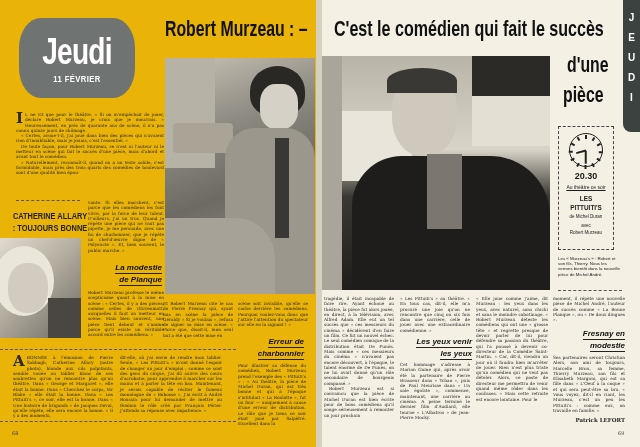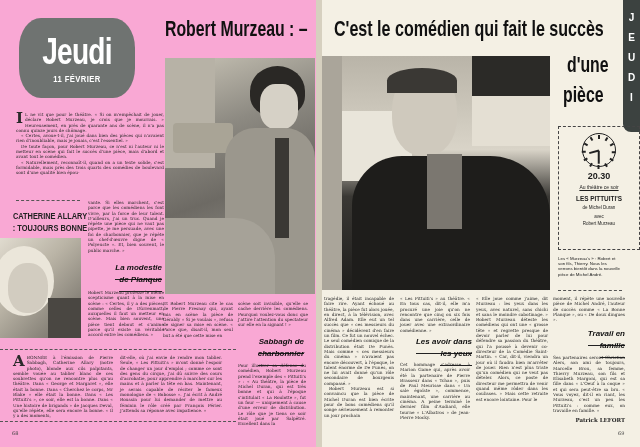--- a/index.html
+++ b/index.html
@@ -1,19 +1,19 @@
 <!DOCTYPE html>
 <html><head>
 <meta charset="utf-8">
 <style>
   * { box-sizing: border-box; margin: 0; padding: 0; }
   html, body { width: 640px; height: 447px; overflow: hidden; background: #e9e4d6; }
   body { position: relative; font-family: "DejaVu Serif", serif; color: #1c1c1c; }
 
-  .page { position: absolute; top: 0; height: 447px; background: #f9a8d4; overflow: hidden; }
+  .page { position: absolute; top: 0; height: 447px; background: #eab308; overflow: hidden; }
   .page-left { left: 0; width: 316px; }
   .page-right { left: 322px; width: 318px; background: #f4f0e4; }
   .gutter { position: absolute; left: 316px; top: 0; width: 6px; height: 447px; background: #d6d0bf; }
 
   .abs { position: absolute; }
   .txt { font-size: 4.3px; line-height: 5.3px; text-align: justify; color: #2a2a2a; }
 
   
   .tv-badge { left: 19px; top: 18px; width: 116px; height: 80px; background: #6f7371;
               border-radius: 22px / 30px; color: #fff; text-align: center;
@@ -23,34 +23,34 @@
   .tv-badge .date { display: block; font-size: 9px; font-weight: bold; letter-spacing: 0.5px; margin-top: 2px; transform: scaleX(0.85); }
 
   .headline { font-family: "Liberation Sans", sans-serif; font-weight: bold; color: #111;
               transform-origin: left top; white-space: nowrap; }
 
   .photo { background: #555; overflow: hidden; }
   .rule { height: 0; border-top: 1px dashed #555; }
 
   .subhead { font-family: "Liberation Sans", sans-serif; font-weight: bold; font-style: italic;
              font-size: 8px; color: #111; text-align: right; }
-  .subhead span { border-bottom: 1px solid #222; padding-bottom: 7px; }
+  .subhead span { border-bottom: 1px solid #222; padding-bottom: 1px; }
 
   .catherine-title { font-family: "Liberation Sans", sans-serif; font-weight: bold; font-size: 9.5px;
                      line-height: 12px; text-align: center; transform: scaleX(0.78); transform-origin: center top; color: #222; }
 
   .page-num { font-size: 5px; color: #444; }
 
   .dropcap { float: left; font-size: 15px; line-height: 13px; font-weight: bold; margin-right: 2px; font-family: "DejaVu Serif", serif; }
 
   .sidebar-tab { left: 623px; top: 0; width: 17px; height: 132px; background: #3c4240; border-radius: 0 0 0 8px; }
   .sidebar-tab span { display: block; color: #fff; font-family: "Liberation Sans", sans-serif;
                       font-weight: bold; font-size: 10px; text-align: center; line-height: 20px; }
 
-  .info-box { left: 558px; top: 126px; width: 82px; height: 124px; border: 1px dashed #444; text-align: center;
+  .info-box { left: 558px; top: 126px; width: 56px; height: 124px; border: 1px dashed #444; text-align: center;
               font-family: "Liberation Sans", sans-serif; }
   .clock { width: 34px; height: 34px; border: 1.5px solid #222; border-radius: 50%; margin: 6px auto 4px; position: relative; background: #f4f0e4; }
   .clock .tick { position: absolute; left: 50%; top: 50%; width: 1.5px; height: 4px; background: #222; margin-left: -0.75px; }
   .clock .hand { position: absolute; left: 50%; top: 50%; background: #222; transform-origin: left center; height: 1.5px; }
   .box-time { font-size: 9px; font-weight: bold; }
   .box-sub { font-size: 5px; text-decoration: underline; margin-top: 3px; }
   .box-title { font-size: 8px; font-weight: bold; margin-top: 4px; transform: scaleX(0.8); }
   .box-small { font-size: 4.5px; margin-top: 2px; }
   .caption { font-size: 4.4px; line-height: 5.2px; font-family: "Liberation Sans", sans-serif; color: #222; }
   .signature { font-size: 5.5px; font-weight: bold; text-align: right; font-family: "DejaVu Serif", serif; }
@@ -103,21 +103,21 @@
   </div>
 
   <div class="abs txt" style="left:88px; top:290px; width:76px;">Robert Murzeau professe le même scepticisme quant à la mise en scène : « Certes, il y a des pièces, comme celles de Dürrenmatt, auxquelles il faut un metteur en scène. Mais bien souvent, une pièce tient debout et s'anime parce qu'il existe un véritable accord entre les comédiens. »</div>
 
   <div class="abs txt" style="left:163px; top:301px; width:70px;">Et Robert Murzeau cite le cas de Pierre Fresnay qui, ayant mis en scène la pièce de Géraldy « Si je voulais », refusa de signer sa mise en scène. « Parce que, disait-il, mon seul but a été que cette mise en</div>
   <div class="abs txt" style="left:238px; top:301px; width:70px;">scène soit invisible, qu'elle se cache derrière les comédiens. Pourquoi voulez-vous donc que j'attire l'attention du spectateur sur elle en la signant ! »</div>
 
   <div class="abs rule" style="left:0; top:349px; width:236px;"></div>
 
   <div class="abs subhead" style="left:236px; top:337px; width:68px;">
-    <div><span>Sabbagh de</span></div>
+    <div><span>Erreur de</span></div>
     <div style="margin-top:3px;"><span>charbonnier</span></div>
   </div>
 
   <div class="abs txt" style="left:238px; top:363px; width:68px;">Pour illustrer sa défense du comédien, Robert Murzeau prend l'exemple des « Pittuiti's » : « Au théâtre, la pièce de Michel Duran, qui est très bonne et qui à l'époque s'intitulait « La Roulotte », fut un four — uniquement à cause d'une erreur de distribution. Le rôle que je tiens ce soir était joué par Salpêtré. Excellent dans la</div>
 
   <div class="abs txt" style="left:13px; top:355px; width:100px;">
     <span class="dropcap">A</span>
     <span>BONNÉE à l'émission de Pierre Sabbagh, Catherine Allary (notre photo), blonde aux cils palpitants, semble vouée au tablier blanc de ces soubrettes qu'on ne rencontre plus qu'au théâtre. Dans « George et Margaret », elle était la bonne. Dans « Cherchez le corps, Mr Blake » elle était la bonne. Dans « Les Pittuiti's », ce soir, elle est la bonne. Dans « Une histoire de brigands » de Jacques Deval, qu'elle répète, elle sera encore la bonne. « Il y a des moments,</span>
   </div>
   <div class="abs txt" style="left:120px; top:355px; width:102px;">dit-elle, où j'ai envie de rendre mon tablier. Seule, « Les Pittuiti's » m'ont donné l'espoir de changer un jour d'emploi ; comme ce sont des gens du cirque, j'ai dû suivre des cours d'acrobatie, pour apprendre à marcher sur les mains et à parler la tête en bas. Maintenant, je serais capable de réciter le fameux monologue de « Bobosse ». J'ai écrit à André Roussin pour lui demander de mettre au féminin le rôle créé par François Périer. J'attends sa réponse avec impatience. »</div>
@@ -183,33 +183,33 @@
   <div class="abs rule" style="left:236px; top:290px; width:64px;"></div>
 
   <div class="abs txt" style="left:2px; top:296px; width:70px;">
     <p>tragédie, il était incapable de faire rire. Ayant échoué au théâtre, la pièce fut alors jouée, en direct, à la télévision, avec Alfred Adam. Elle eut un tel succès que « ces messieurs du cinéma » décidèrent d'en faire un film. Ce fut un nouvel échec. Le seul comédien comique de la distribution était De Funès. Mais comme « ces messieurs du cinéma » n'avaient pas encore découvert, à l'époque, le talent énorme de De Funès, on ne lui avait donné qu'un rôle secondaire de bourgeois compassé. »</p>
     <p style="text-indent:5px;">Robert Murzeau est si convaincu que la pièce de Michel Duran est bien écrite pour de bons comédiens qu'il songe sérieusement à remonter un jour prochain</p>
   </div>
 
   <div class="abs txt" style="left:78px; top:296px; width:70px;">« Les Pittuiti's » au théâtre. « En tous cas, dit-il, elle m'a procuré une joie qu'on ne rencontre que cinq ou six fois dans une carrière, celle de jouer avec une extraordinaire comédienne. »</div>
 
   <div class="abs subhead" style="left:78px; top:337px; width:72px;">
-    <div><span>Les avoir dans</span></div>
+    <div><span>Les yeux venir</span></div>
     <div style="margin-top:3px;"><span>les yeux</span></div>
   </div>
 
   <div class="abs txt" style="left:78px; top:362px; width:70px;">Cet hommage s'adresse à Marion Game qui, après avoir été la partenaire de Pierre Brasseur dans « Tchao », puis de Paul Meurisse dans « Un sale égoïste », commence, maintenant, une carrière au cinéma. A peine terminé le dernier film d'Audiard, elle tourne « L'Albatros » de Jean-Pierre Mocky.</div>
 
   <div class="abs txt" style="left:154px; top:296px; width:72px;">« Elle joue comme j'aime, dit Murzeau : les yeux dans les yeux, avec naturel, sans chichi et sans le moindre cabotinage. » Robert Murzeau déteste les comédiens qui ont une « grosse tête » et regrette presque de devoir parler de lui pour défendre sa passion du théâtre, qui l'a poussé à devenir co-directeur de la Comédie Saint-Martin. « Car, dit-il, viendra un jour où il faudra bien m'arrêter de jouer. Rien n'est plus triste qu'un comédien qui ne veut pas dételer. Alors, ce poste de directeur me permettra de venir quand même rôder dans les coulisses. » Mais cette retraite est encore lointaine. Pour le</div>
 
   <div class="abs txt" style="left:231px; top:296px; width:72px;">moment, il répète une nouvelle pièce de Michel André, l'auteur de succès comme « La Bonne Planque », ou « De doux dingues ».</div>
 
   <div class="abs subhead" style="left:231px; top:329px; width:72px;">
-    <div><span>Travail en</span></div>
-    <div style="margin-top:3px;"><span>famille</span></div>
+    <div><span>Fresnay en</span></div>
+    <div style="margin-top:3px;"><span>modestie</span></div>
   </div>
 
   <div class="abs txt" style="left:231px; top:355px; width:72px;">Ses partenaires seront Christian Alers, son ami de toujours, Marcelle Brou, sa femme, Thierry Murzeau, son fils et Elisabeth Margoni, qui est sa fille dans « L'Oeuf à la coque » et qui sera peut-être sa bru. « Vous voyez, dit-il en riant, les Murzeau, c'est un peu les Pittuiti's : comme eux, on travaille en famille. »</div>
 
   <div class="abs signature" style="left:231px; top:417px; width:72px;">Patrick LEFORT</div>
 
   <div class="abs page-num" style="left:296px; top:430px;">69</div>
 </div>
 
 </body></html>

